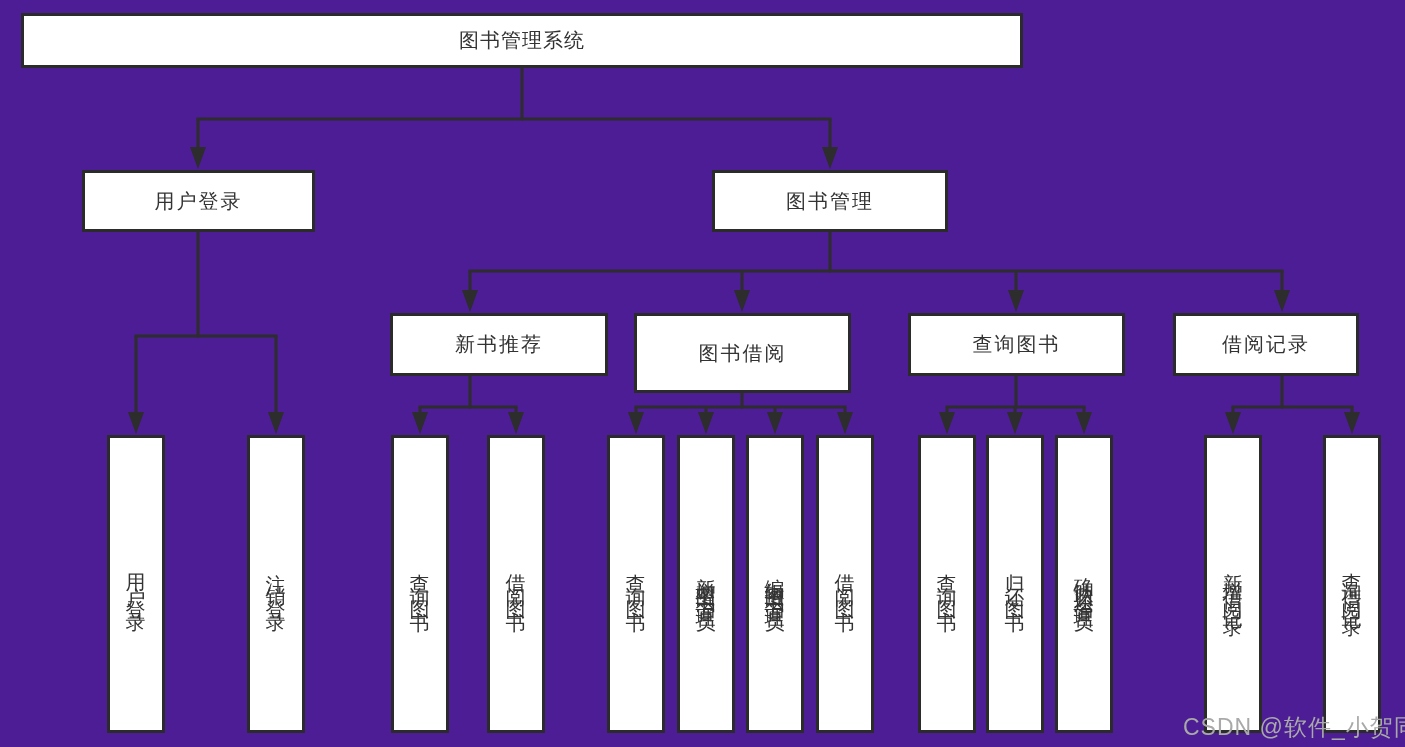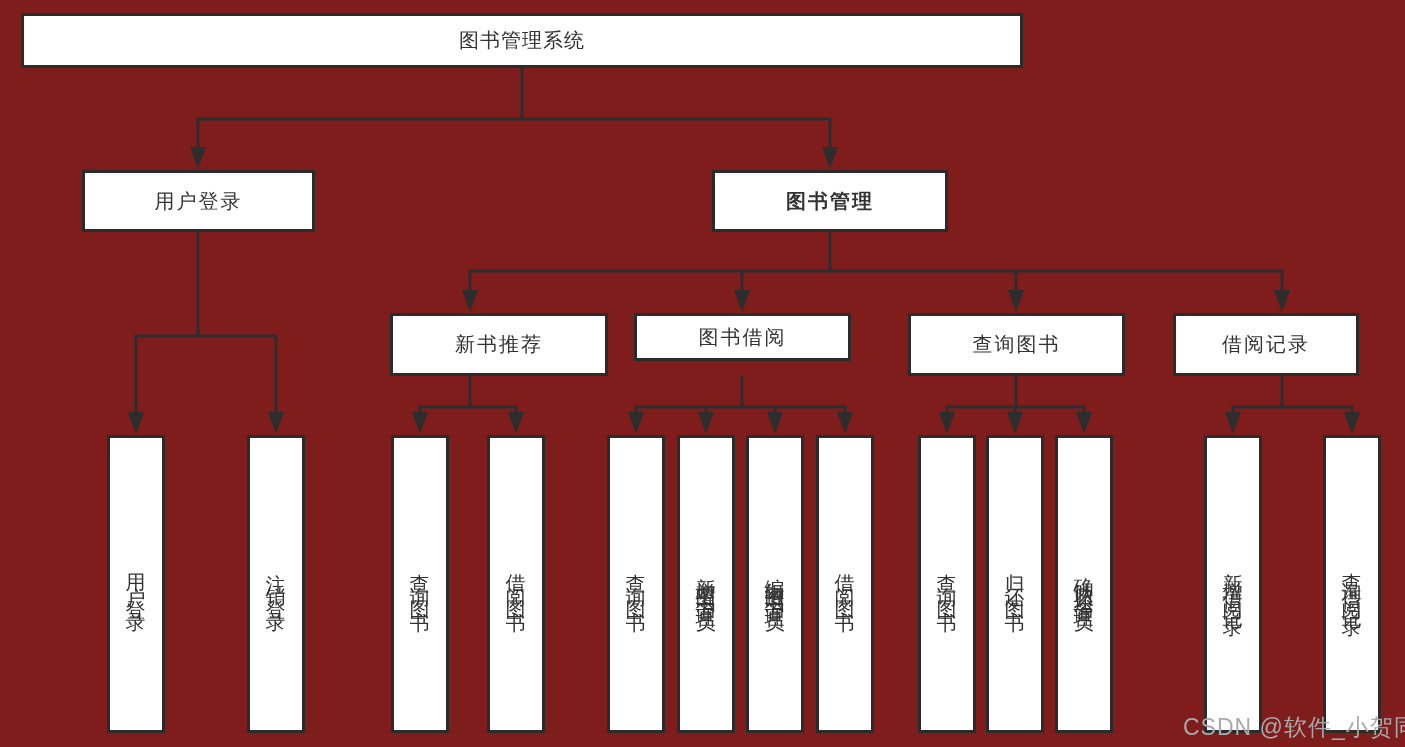--- a/index.html
+++ b/index.html
@@ -5,21 +5,21 @@
   html, body {
     margin: 0;
     padding: 0;
     background: #ffffff;
     font-family: "Liberation Sans", sans-serif;
   }
   .canvas {
     position: relative;
     width: 1405px;
     height: 747px;
-    background: #7f1d1d;
+    background: #4c1d95;
     overflow: hidden;
   }
   svg.connectors {
     position: absolute;
     left: 0;
     top: 0;
     width: 1405px;
     height: 747px;
   }
   svg.connectors line {
@@ -139,28 +139,28 @@
     <polygon points="1344,412 1360,412 1352,434"></polygon>
   </svg>
 
   <div class="box hbox root-box" style="left:21px; top:13px; width:1002px; height:55px;">
     <span>图书管理系统</span>
   </div>
 
   <div class="box hbox" style="left:82px; top:170px; width:233px; height:62px;">
     <span>用户登录</span>
   </div>
-  <div class="box hbox" style="left:712px; top:170px; width:236px; height:62px;font-weight:bold;">
+  <div class="box hbox" style="left:712px; top:170px; width:236px; height:62px;">
     <span>图书管理</span>
   </div>
 
   <div class="box hbox" style="left:361px; top:313px; width:218px; height:63px;margin-left:29px;">
     <span>新书推荐</span>
   </div>
-  <div class="box hbox" style="left:634px; top:313px; width:217px; height:48px;">
+  <div class="box hbox" style="left:634px; top:313px; width:217px; height:80px;">
     <span>图书借阅</span>
   </div>
   <div class="box hbox" style="left:908px; top:313px; width:217px; height:63px;">
     <span>查询图书</span>
   </div>
   <div class="box hbox" style="left:1173px; top:313px; width:186px; height:63px;">
     <span>借阅记录</span>
   </div>
 
   <div class="box leaf len4" style="left:107px;">

